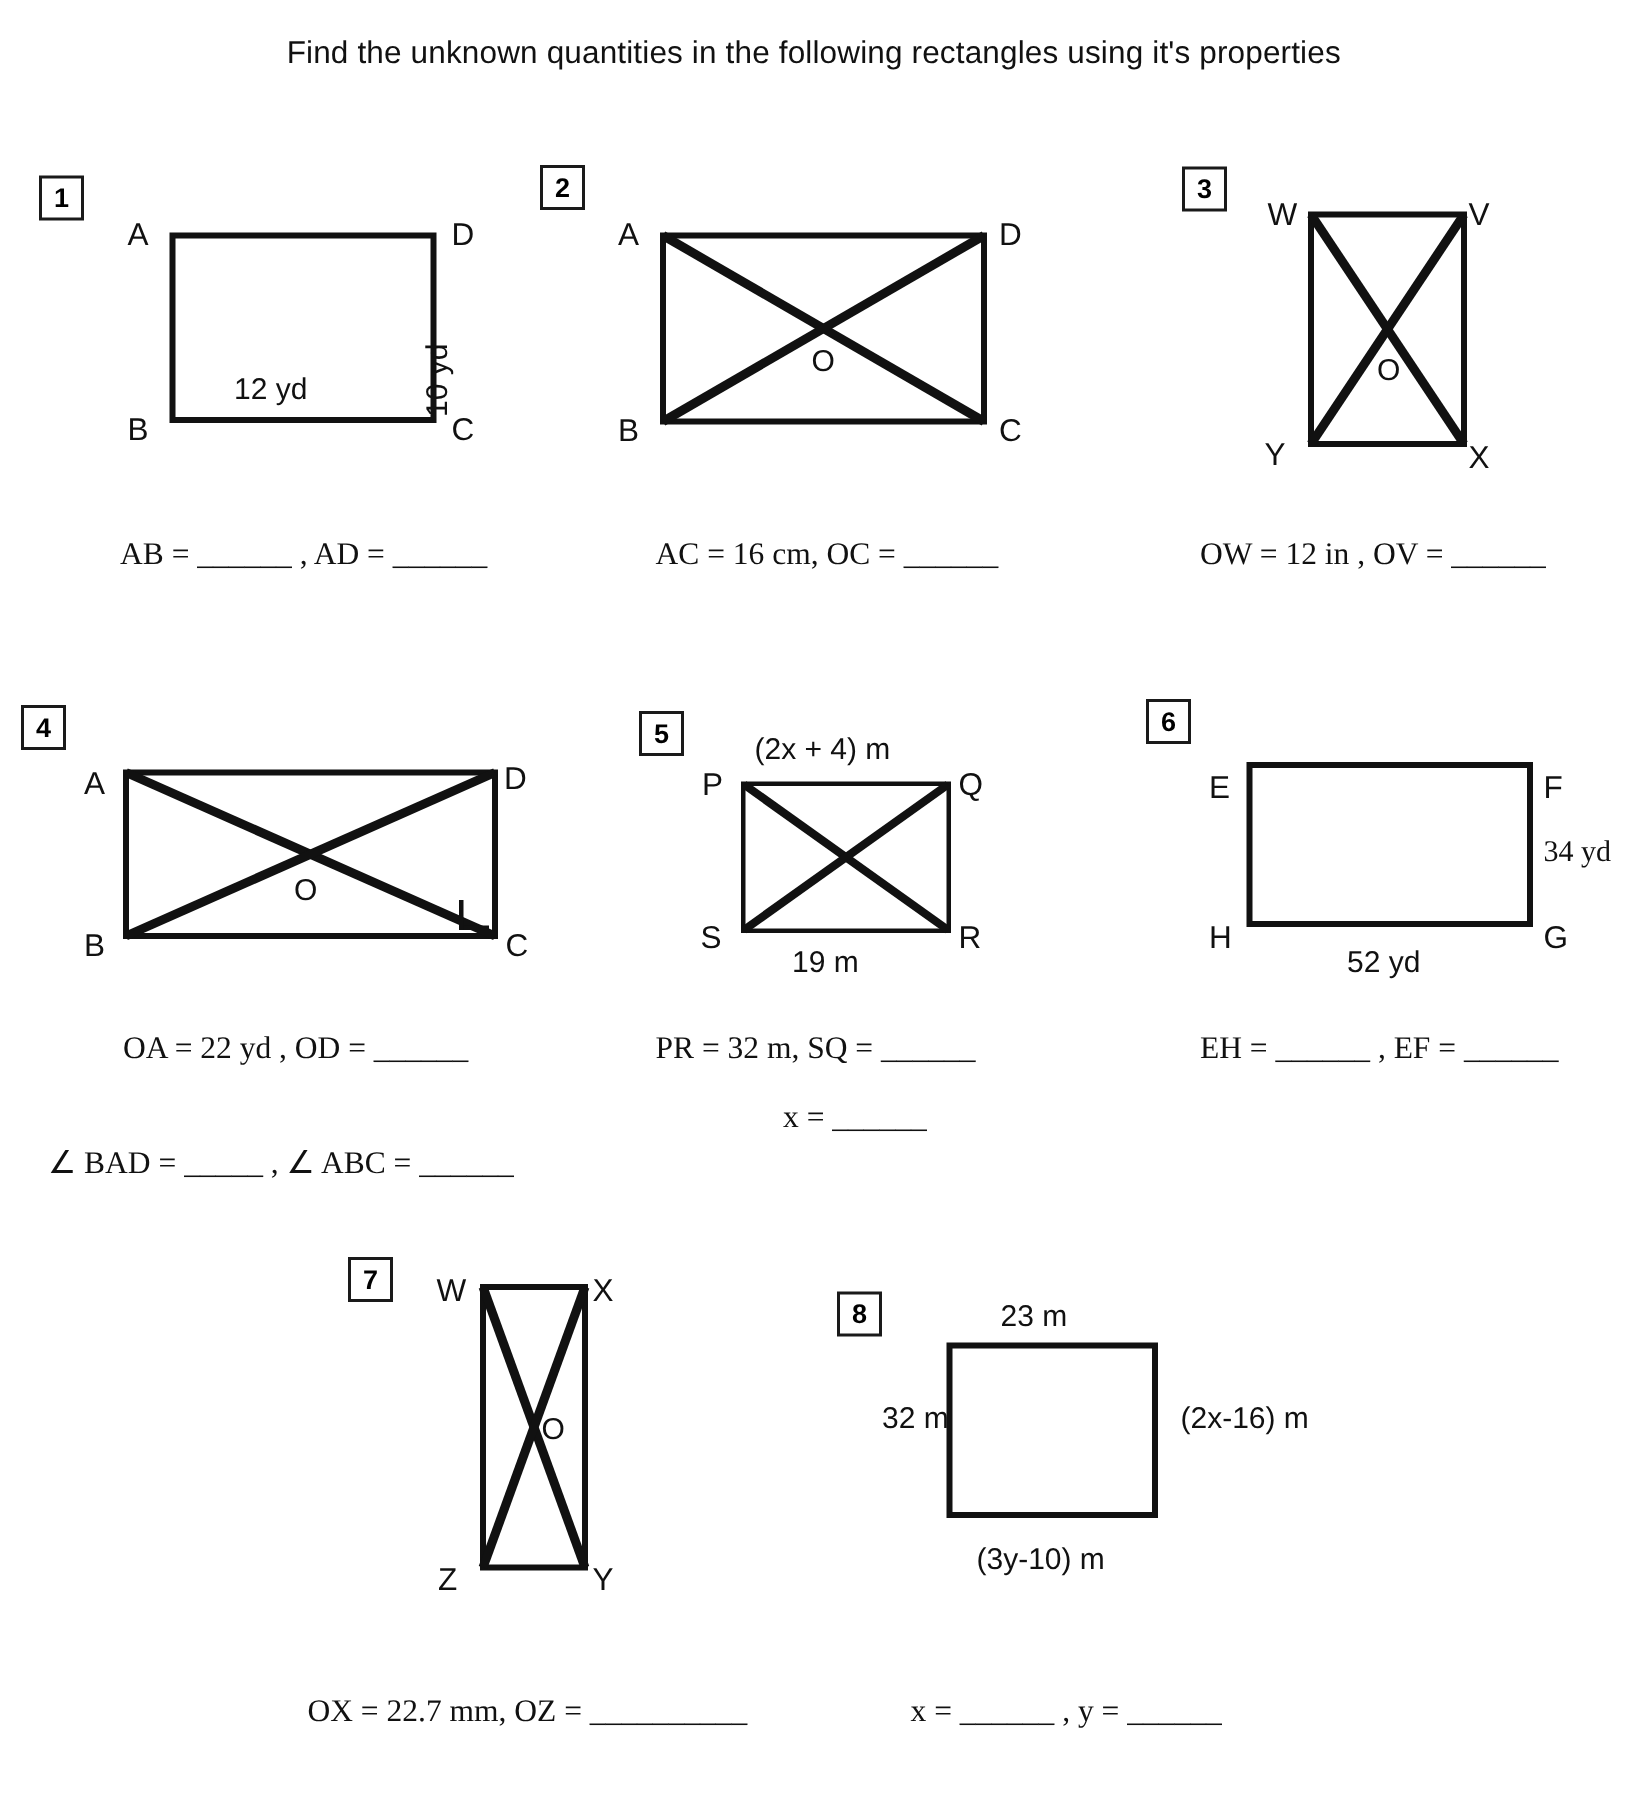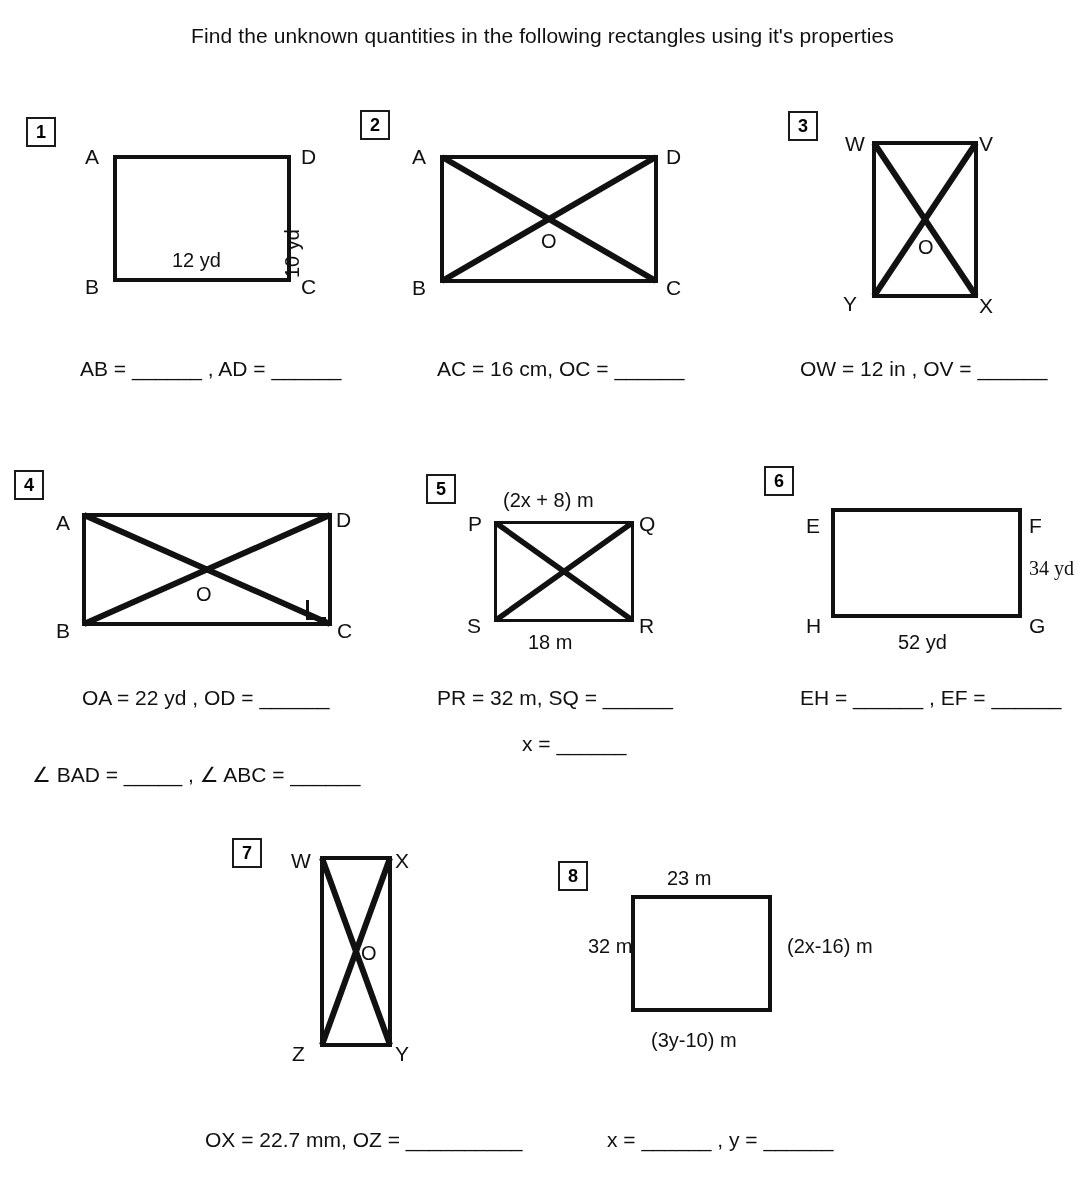--- a/index.html
+++ b/index.html
@@ -71,20 +71,21 @@
   .dim.vert {
     transform: rotate(-90deg);
     transform-origin: left bottom;
   }
 
   .answer {
     font-size: 21px;
     line-height: 1.05;
     color: #111;
     white-space: nowrap;
+    font-family: Liberation Serif, serif;
   }
 
   svg.diag { display: block; overflow: visible; }
   .corner-mark {
     border: 3px solid #111;
     border-top: none;
     border-right: none;
     box-sizing: border-box;
   }
 </style>
@@ -92,21 +93,21 @@
 <body>
 
 <div class="abs" id="worksheet-title">Find the unknown quantities in the following rectangles using it's properties</div>
 
 <div class="abs num-badge" style="left:26px; top:117px;">1</div>
 <div class="abs rect" style="left:113px; top:155px; width:178px; height:127px;"></div>
 <div class="abs vlabel" style="left:85px; top:146px;">A</div>
 <div class="abs vlabel" style="left:301px; top:146px;">D</div>
 <div class="abs vlabel" style="left:85px; top:276px;">B</div>
 <div class="abs vlabel" style="left:301px; top:276px;">C</div>
-<div class="abs dim" style="left:172px; top:250px;">12 yd</div>
+<div class="abs dim" style="left:156px; top:250px;">12 yd</div>
 <div class="abs dim vert" style="left:302px; top:258px;">10 yd</div>
 <div class="abs answer" style="left:80px; top:358px;">AB = ______ , AD = ______</div>
 
 <div class="abs num-badge" style="left:360px; top:110px;">2</div>
 <div class="abs rect" style="left:440px; top:155px; width:218px; height:128px;"></div>
 <svg class="abs diag" style="left:440px; top:155px;" width="218" height="128" viewBox="0 0 218 128">
   <line x1="2" y1="2" x2="216" y2="126" stroke="#111" stroke-width="6"></line>
   <line x1="216" y1="2" x2="2" y2="126" stroke="#111" stroke-width="6"></line>
 </svg>
 <div class="abs vlabel" style="left:412px; top:146px;">A</div>
@@ -143,26 +144,26 @@
 <div class="abs olabel" style="left:196px; top:584px;">O</div>
 <div class="abs answer" style="left:82px; top:687px;">OA = 22 yd , OD = ______</div>
 <div class="abs answer" style="left:32px; top:733px;margin-top:31px;">∠ BAD = _____ ,  ∠ ABC = ______</div>
 
 <div class="abs num-badge" style="left:426px; top:474px;">5</div>
 <div class="abs rect thin" style="left:494px; top:521px; width:140px; height:101px;"></div>
 <svg class="abs diag" style="left:494px; top:521px;" width="140" height="101" viewBox="0 0 140 101">
   <line x1="2" y1="2" x2="138" y2="99" stroke="#111" stroke-width="5.5"></line>
   <line x1="138" y1="2" x2="2" y2="99" stroke="#111" stroke-width="5.5"></line>
 </svg>
-<div class="abs dim" style="left:503px; top:490px;">(2x + 8) m</div>
+<div class="abs dim" style="left:503px; top:490px;">(2x + 4) m</div>
 <div class="abs vlabel" style="left:468px; top:513px;">P</div>
 <div class="abs vlabel" style="left:639px; top:513px;">Q</div>
 <div class="abs vlabel" style="left:467px; top:615px;">S</div>
 <div class="abs vlabel" style="left:639px; top:615px;">R</div>
-<div class="abs dim" style="left:528px; top:632px;">18 m</div>
+<div class="abs dim" style="left:528px; top:632px;">19 m</div>
 <div class="abs answer" style="left:437px; top:687px;">PR = 32 m, SQ = ______</div>
 <div class="abs answer" style="left:505px; top:733px;margin-left:17px;">x = ______</div>
 
 <div class="abs num-badge" style="left:764px; top:466px;">6</div>
 <div class="abs rect" style="left:831px; top:508px; width:191px; height:110px;"></div>
 <div class="abs vlabel" style="left:806px; top:515px;">E</div>
 <div class="abs vlabel" style="left:1029px; top:515px;">F</div>
 <div class="abs vlabel" style="left:806px; top:615px;">H</div>
 <div class="abs vlabel" style="left:1029px; top:615px;">G</div>
 <div class="abs dim" style="left:1029px; top:558px;font-family:Liberation Serif, serif;">34 yd</div>

